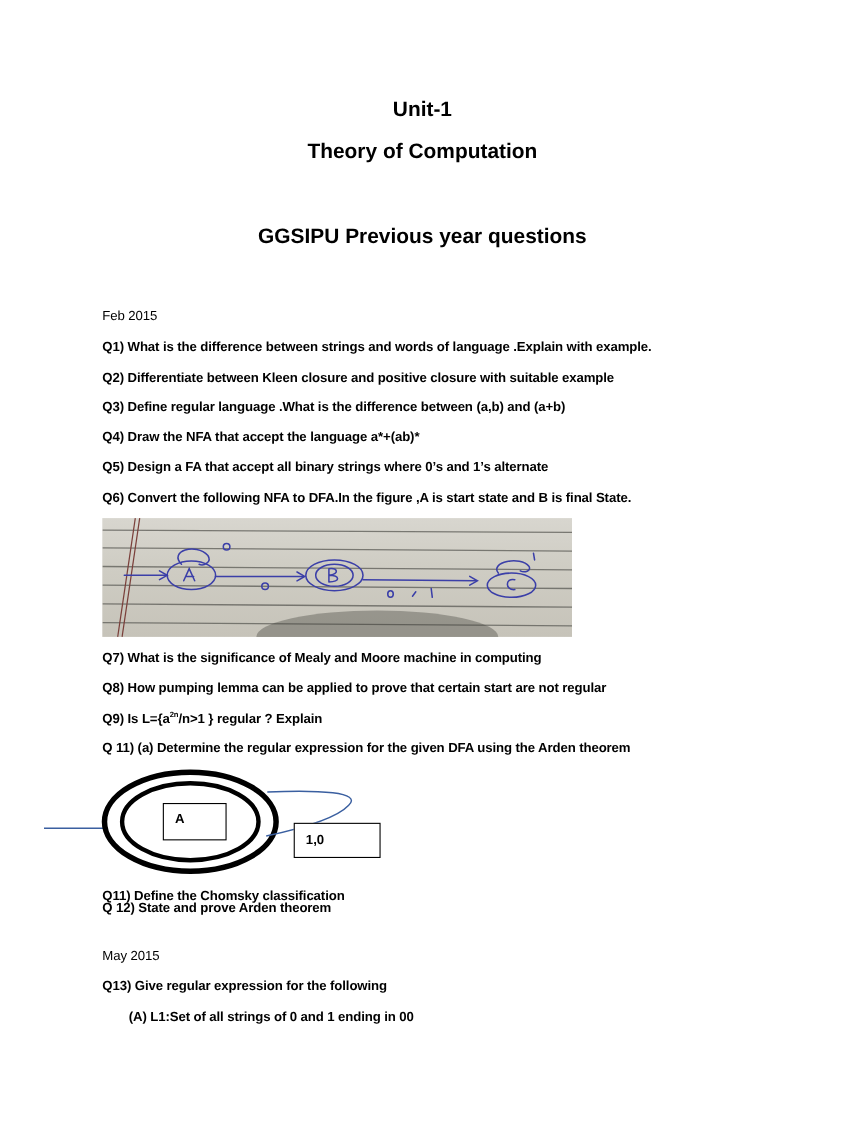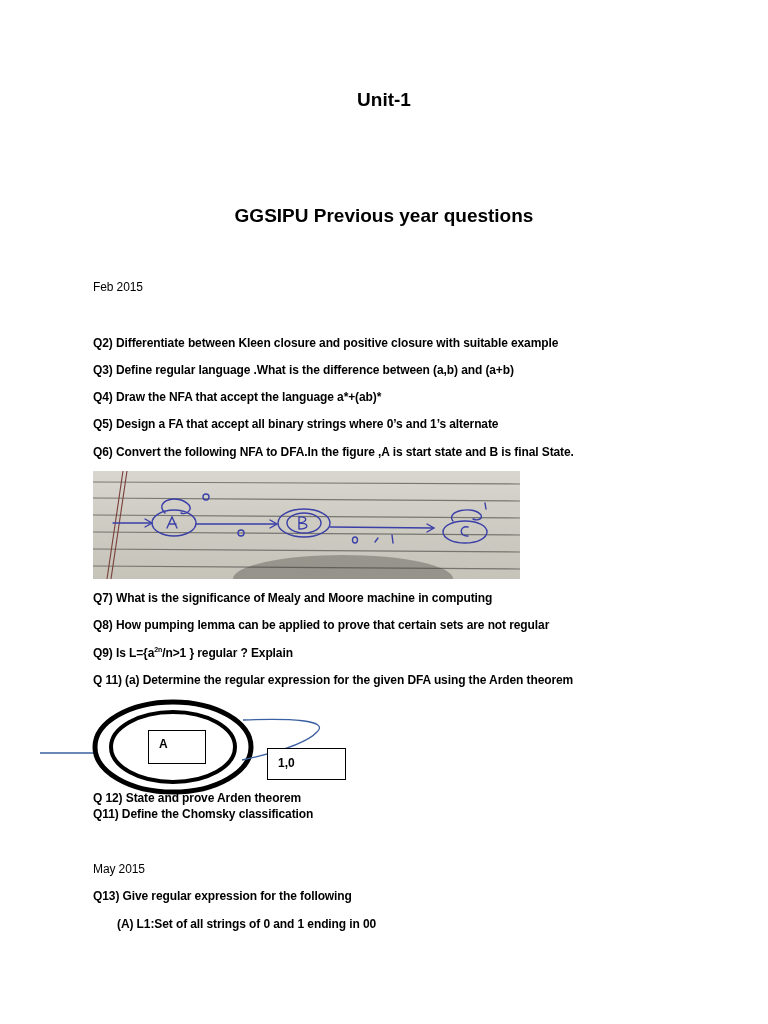--- a/index.html
+++ b/index.html
@@ -78,24 +78,26 @@
       font-weight: bold;
       box-sizing: border-box;
     }
   </style>
 </head>
 <body>
 
 <div class="page">
 
   <div class="title-line" style="top:88px;">Unit-1</div>
+  <div class="title-line" style="top:127px;">Theory of Computation</div>
   <div class="title-line" style="top:204px;">GGSIPU Previous year questions</div>
 
   <div class="line heading-line" style="top:279px;">Feb 2015</div>
 
+  <div class="line" style="top:307px;">Q1)  What is the difference between strings and words of language .Explain with example.</div>
   <div class="line" style="top:335px;">Q2)  Differentiate between Kleen closure and positive closure with suitable example</div>
   <div class="line" style="top:362px;">Q3)  Define regular language .What is the difference between (a,b) and (a+b)</div>
   <div class="line" style="top:389px;">Q4) Draw the NFA that accept the language a*+(ab)*</div>
   <div class="line" style="top:416px;">Q5) Design a FA that accept all binary strings where 0’s and 1’s alternate</div>
   <div class="line" style="top:444px;">Q6) Convert the following NFA to DFA.In the figure ,A is start state and B is final State.</div>
 
   <div class="photo">
     <svg width="427" height="108" viewBox="0 0 427 108">
 
       <g stroke="#5a5a55" stroke-width="1.2" opacity="0.75">
@@ -144,39 +146,39 @@
         <ellipse cx="372" cy="61" rx="22" ry="11"></ellipse>
         <path d="M375 56 C366 54, 366 66, 375 65"></path>
 
         <path d="M360 50 C352 40, 380 34, 388 44 C390 48, 384 50, 380 48"></path>
         <line x1="392" y1="32" x2="393" y2="38"></line>
       </g>
     </svg>
   </div>
 
   <div class="line" style="top:590px;">Q7) What is the significance of Mealy and Moore machine in computing</div>
-  <div class="line" style="top:617px;">Q8) How pumping lemma can be applied to prove that certain sets are not regular</div>
+  <div class="line" style="top:617px;">Q8) How pumping lemma can be applied to prove that certain start are not regular</div>
   <div class="line" style="top:645px;"><span>Q9) Is L={a</span><sup class="sup">2n</sup><span>/n&gt;1 } regular ? Explain</span></div>
   <div class="line" style="top:672px;">Q 11) (a) Determine the regular expression for the given DFA using the Arden theorem</div>
 
   <div class="dfa">
     <svg width="320" height="115" viewBox="0 0 320 115">
 
       <line x1="10" y1="63" x2="66" y2="63" stroke="#3a5fa0" stroke-width="1.3"></line>
 
       <ellipse cx="143" cy="57" rx="78" ry="45" fill="none" stroke="#000" stroke-width="5"></ellipse>
 
       <ellipse cx="143" cy="57" rx="62" ry="35" fill="none" stroke="#000" stroke-width="4"></ellipse>
 
       <path d="M213 30 C260 28, 300 30, 287 42 C275 55, 240 64, 212 70" fill="none" stroke="#3a5fa0" stroke-width="1.3"></path>
     </svg>
     <div class="label-box" style="left:118px; top:40px; width:58px; height:34px; padding:6px 0 0 10px;"><span>A</span></div>
     <div class="label-box" style="left:237px; top:58px; width:79px; height:32px; padding:7px 0 0 10px;"><span>1,0</span></div>
   </div>
 
   <div class="line" style="top:806px;">Q11) Define the Chomsky classification</div>
-  <div class="line" style="top:790px;text-align:center;">Q 12) State and prove Arden theorem</div>
+  <div class="line" style="top:817px;text-align:center;">Q 12) State and prove Arden theorem</div>
 
   <div class="line heading-line" style="top:861px;">May 2015</div>
   <div class="line" style="top:888px;">Q13) Give regular expression for the following</div>
   <div class="line sub-item" style="top:916px;">(A)  L1:Set of all strings of 0 and 1 ending in 00</div>
 
 </div>
 
 </body></html>

